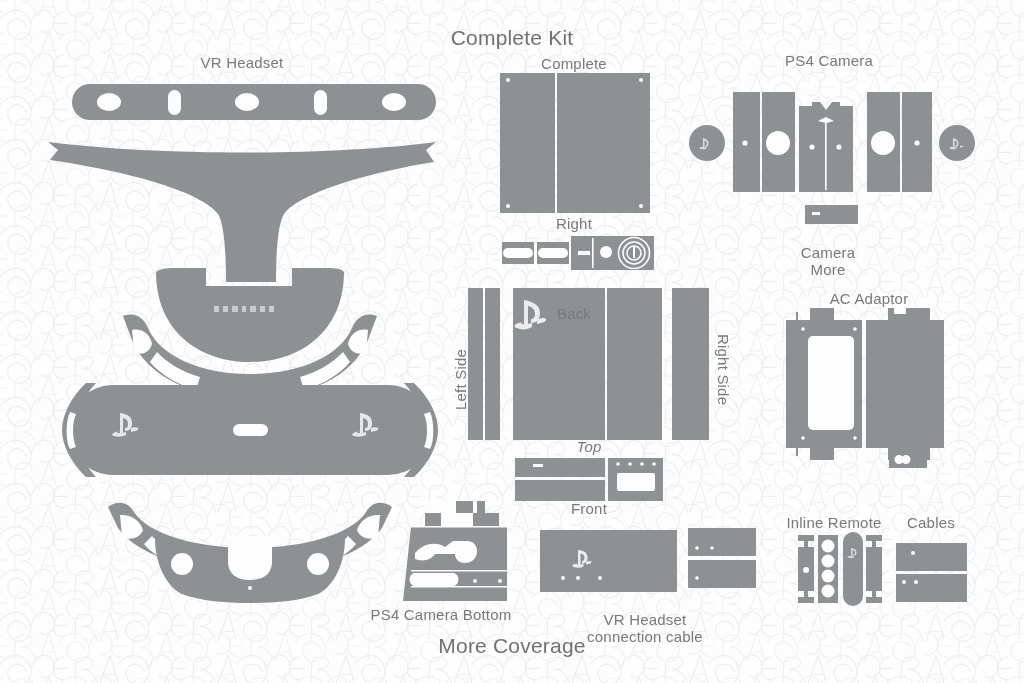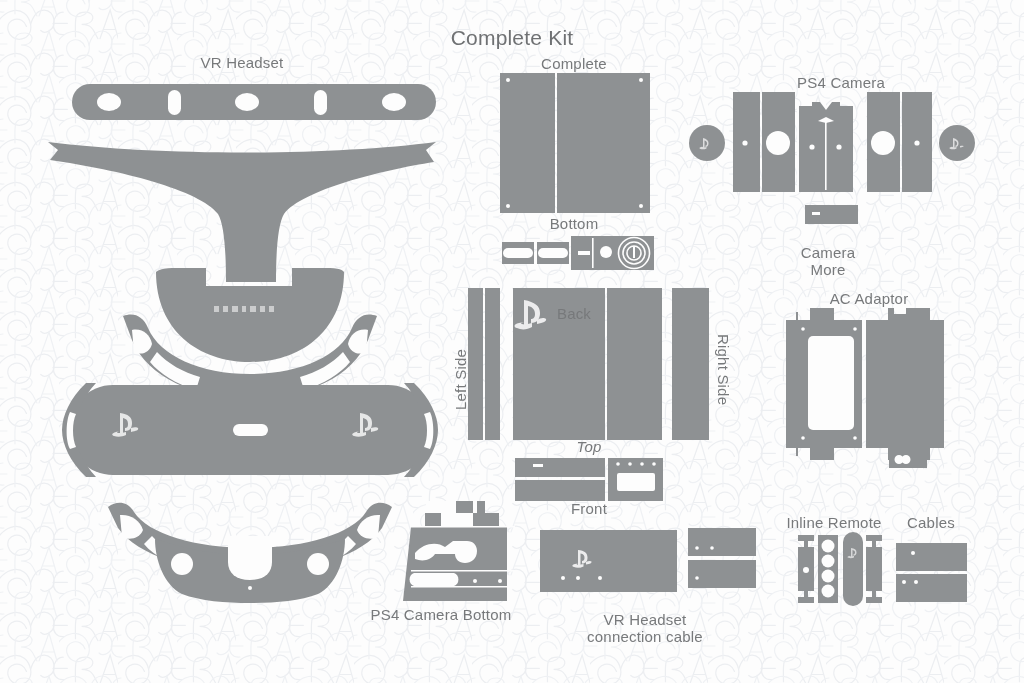--- a/index.html
+++ b/index.html
@@ -378,46 +378,47 @@
       <circle cx="916" cy="582" r="2" fill="#fdfdfd"></circle>
     </g>
   </svg>
 
   <div class="lbl title center" style="left:512px; top:26px;">Complete Kit</div>
 
   <div class="lbl sub center" style="left:242px; top:54px;">VR Headset</div>
 
   <div class="lbl sub center" style="left:574px; top:55px;">Complete</div>
 
-  <div class="lbl sub center" style="left:574px; top:215px;">Bottom</div>
+  <div class="lbl sub center" style="left:574px; top:215px;">Right</div>
 
   <div class="lbl sub center" style="left:574px; top:272px;margin-top:33px;">Back</div>
 
   <div class="lbl sub vert left" style="left:452px; top:330px; height:80px;">Left Side</div>
 
   <div class="lbl sub vert right" style="left:715px; top:334px; height:86px;">Right Side</div>
 
   <div class="lbl sub center" style="left:589px; top:438px;font-style:italic;">Top</div>
 
   <div class="lbl sub center" style="left:589px; top:500px;">Front</div>
 
-  <div class="lbl sub center" style="left:829px; top:74px;margin-left:12px;">PS4 Camera</div>
+  <div class="lbl sub center" style="left:829px; top:52px;">PS4 Camera</div>
 
   <div class="lbl sub center two-line" style="left:828px; top:228px;">
     <div>Camera</div>
     <div>More</div>
   </div>
 
   <div class="lbl sub center" style="left:869px; top:290px;">AC Adaptor</div>
 
   <div class="lbl sub center" style="left:441px; top:606px;">PS4 Camera Bottom</div>
 
   <div class="lbl sub center two-line" style="left:645px; top:595px;">
     <div>VR Headset</div>
     <div>connection cable</div>
   </div>
 
   <div class="lbl sub center" style="left:834px; top:514px;">Inline Remote</div>
 
   <div class="lbl sub center" style="left:931px; top:514px;text-align:center;">Cables</div>
 
+  <div class="lbl title center" style="left:512px; top:634px;">More Coverage</div>
 
 </div>
 
 </body></html>

